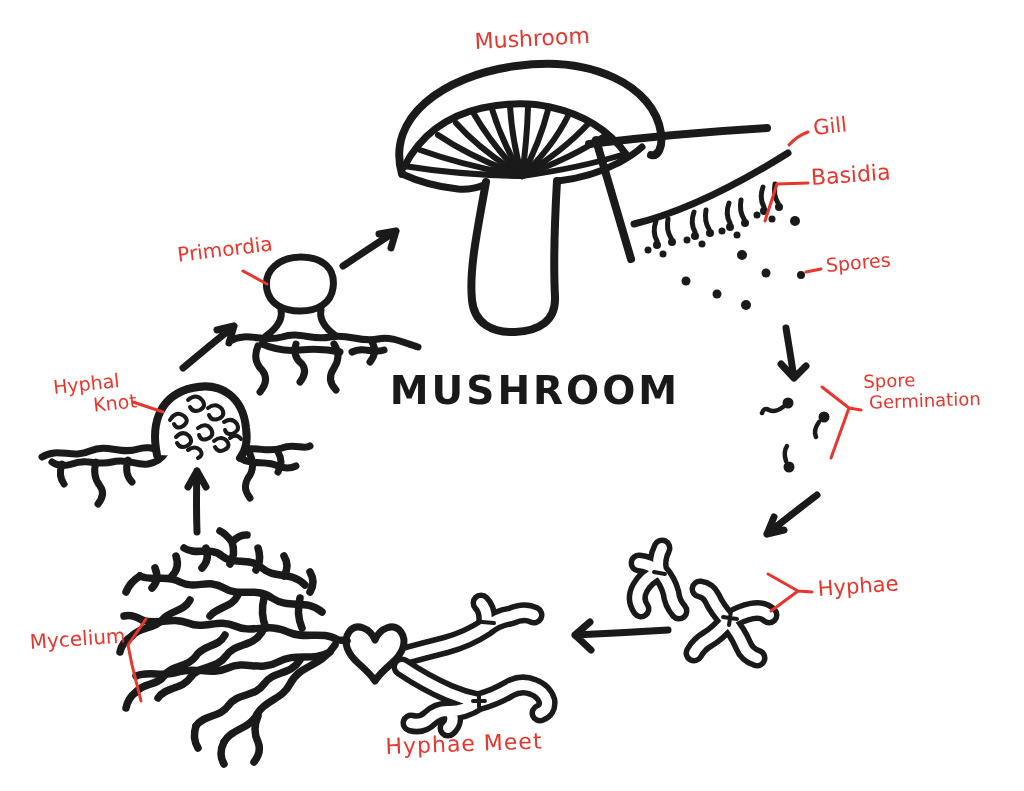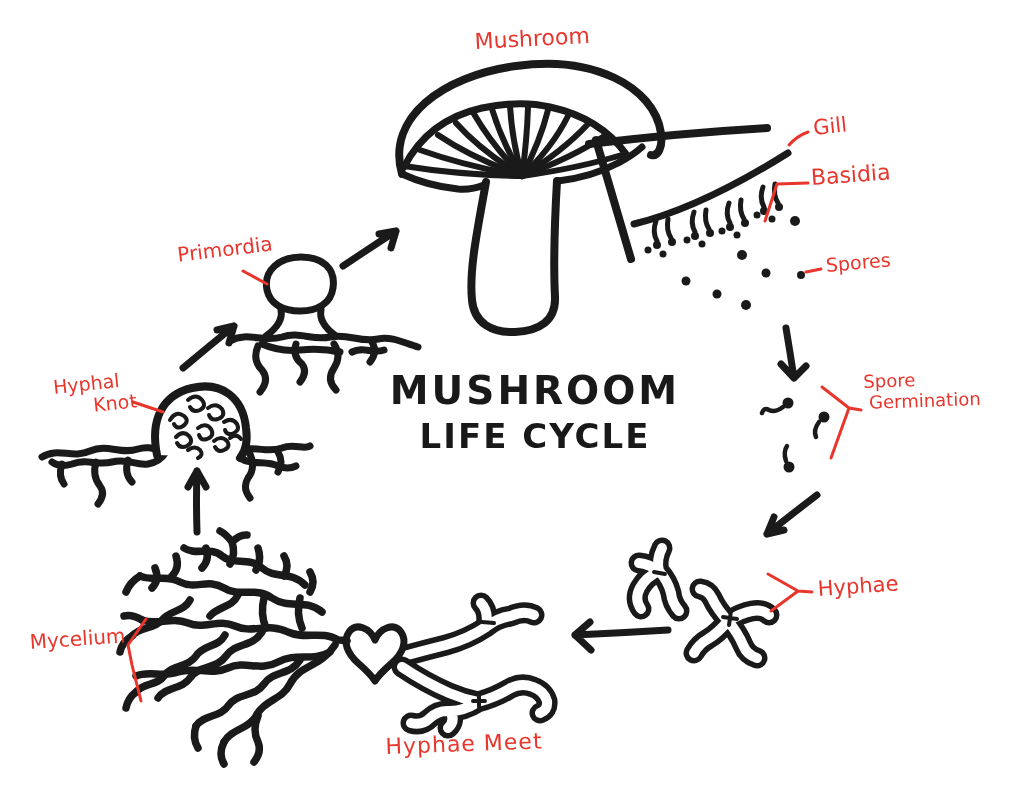--- a/index.html
+++ b/index.html
@@ -246,16 +246,15 @@
   <div class="lbl lbl-hyphaemeet">Hyphae Meet</div>
   <div class="lbl lbl-mycelium">Mycelium</div>
   <div class="lbl lbl-hyphalknot">
     <div class="l1">Hyphal</div>
     <div class="l2">Knot</div>
   </div>
   <div class="lbl lbl-primordia">Primordia</div>
 
   <div class="title">
     <div class="t1">MUSHROOM</div>
-    <div class="t2">LIFE CYCLE</div>
   </div>
 
 </div>
 
 </body></html>

